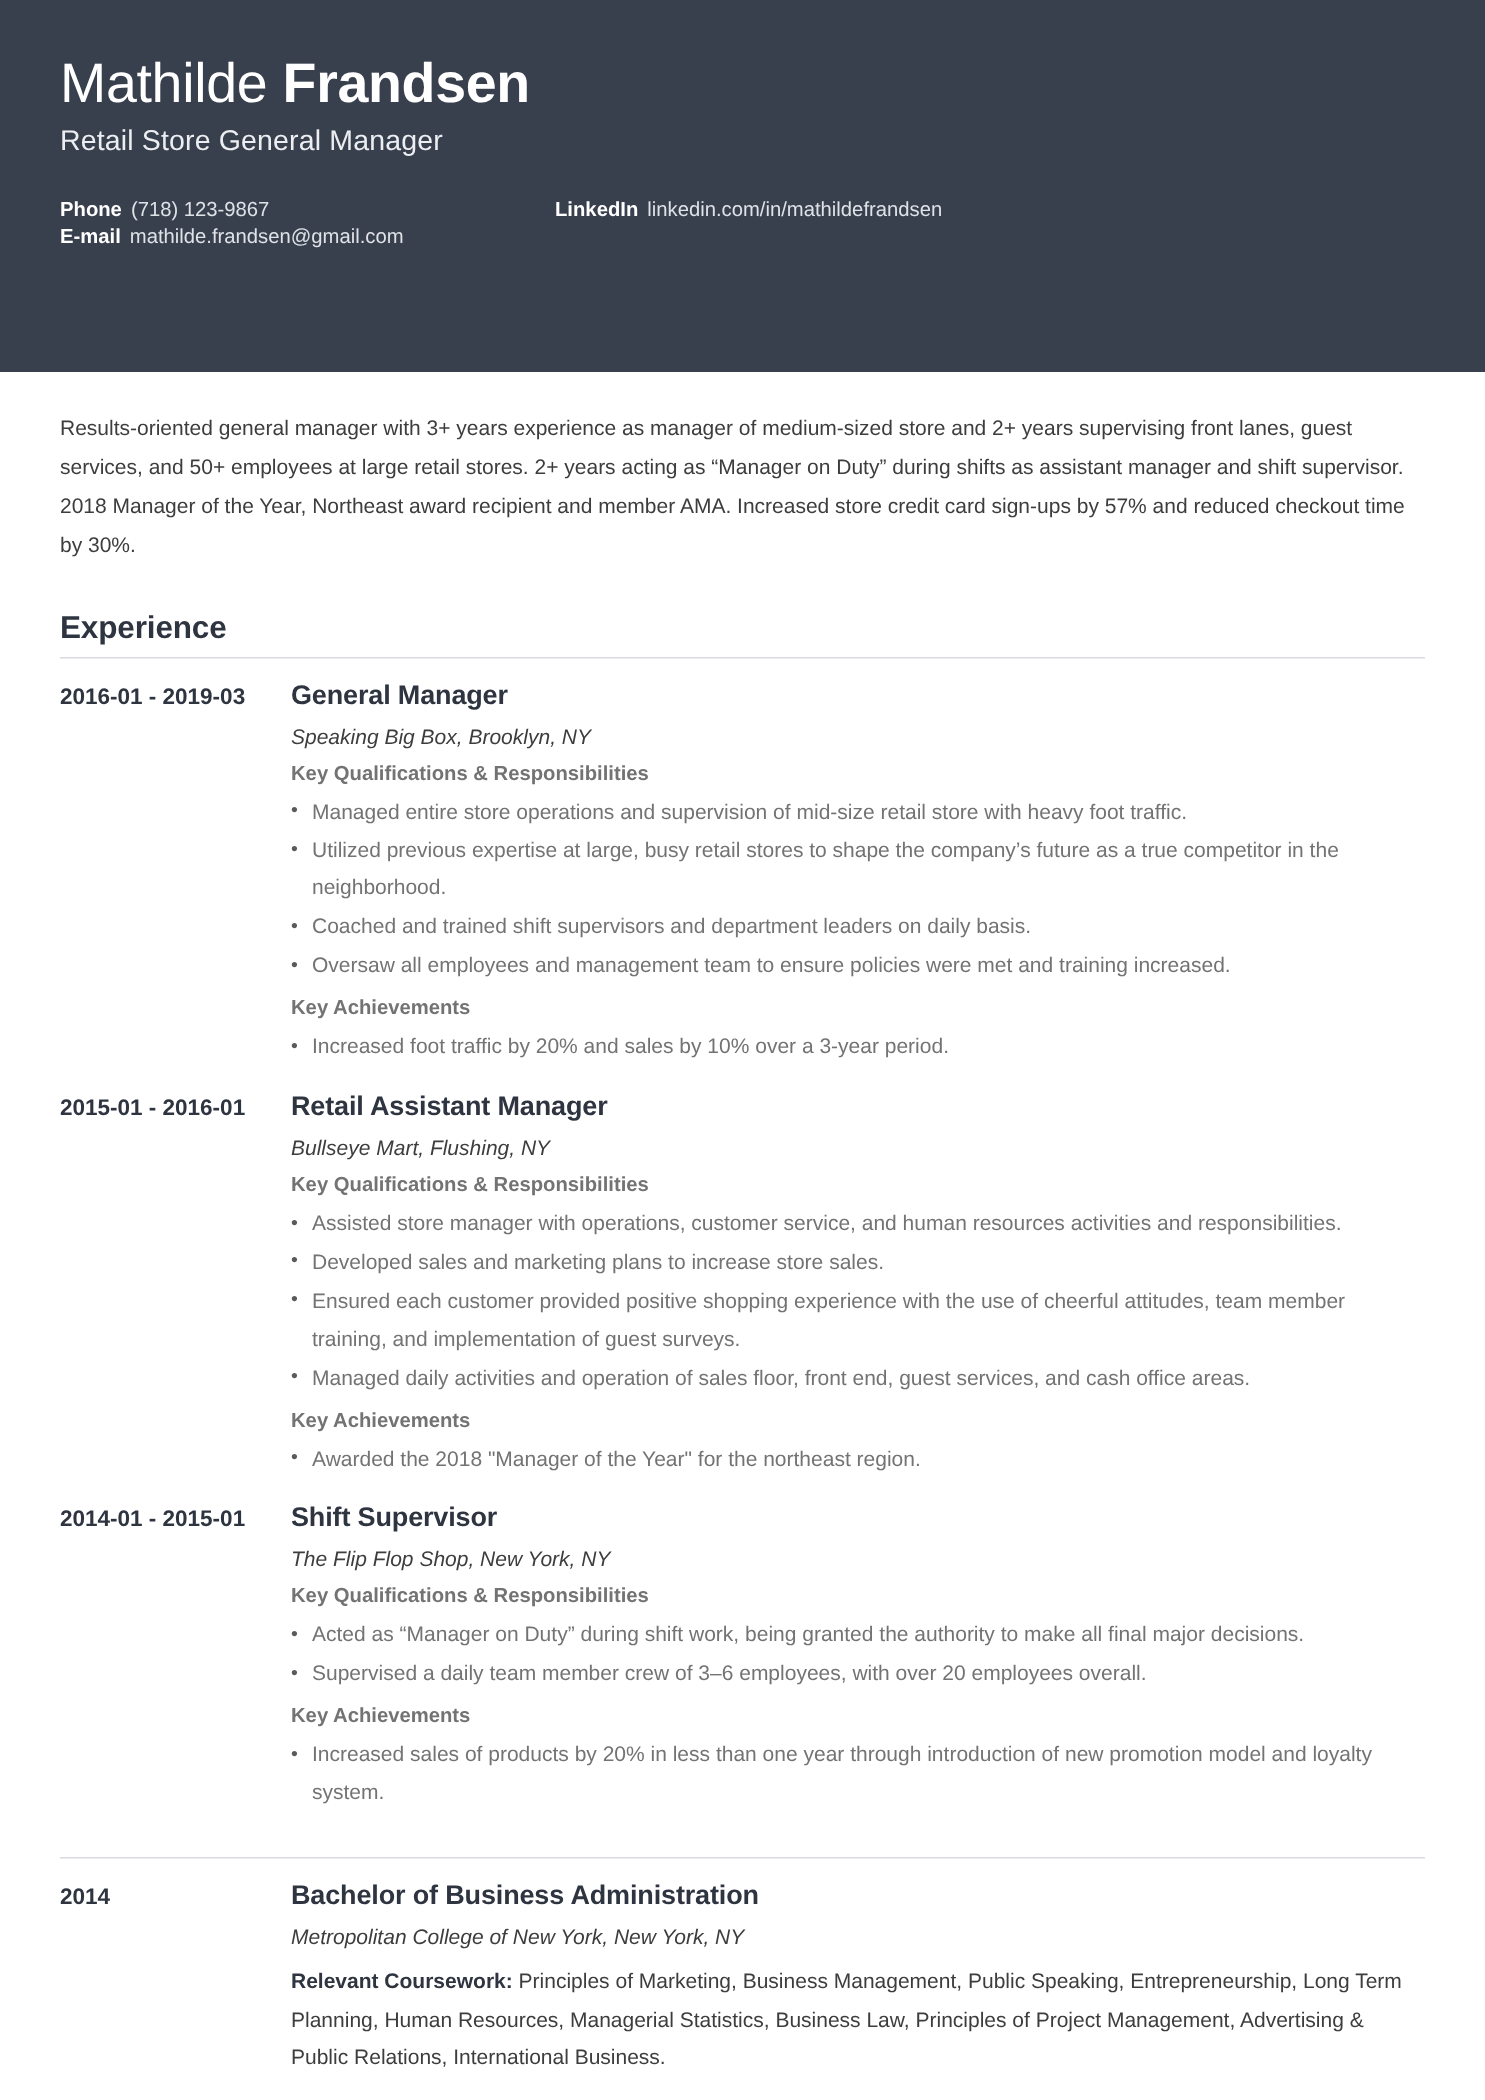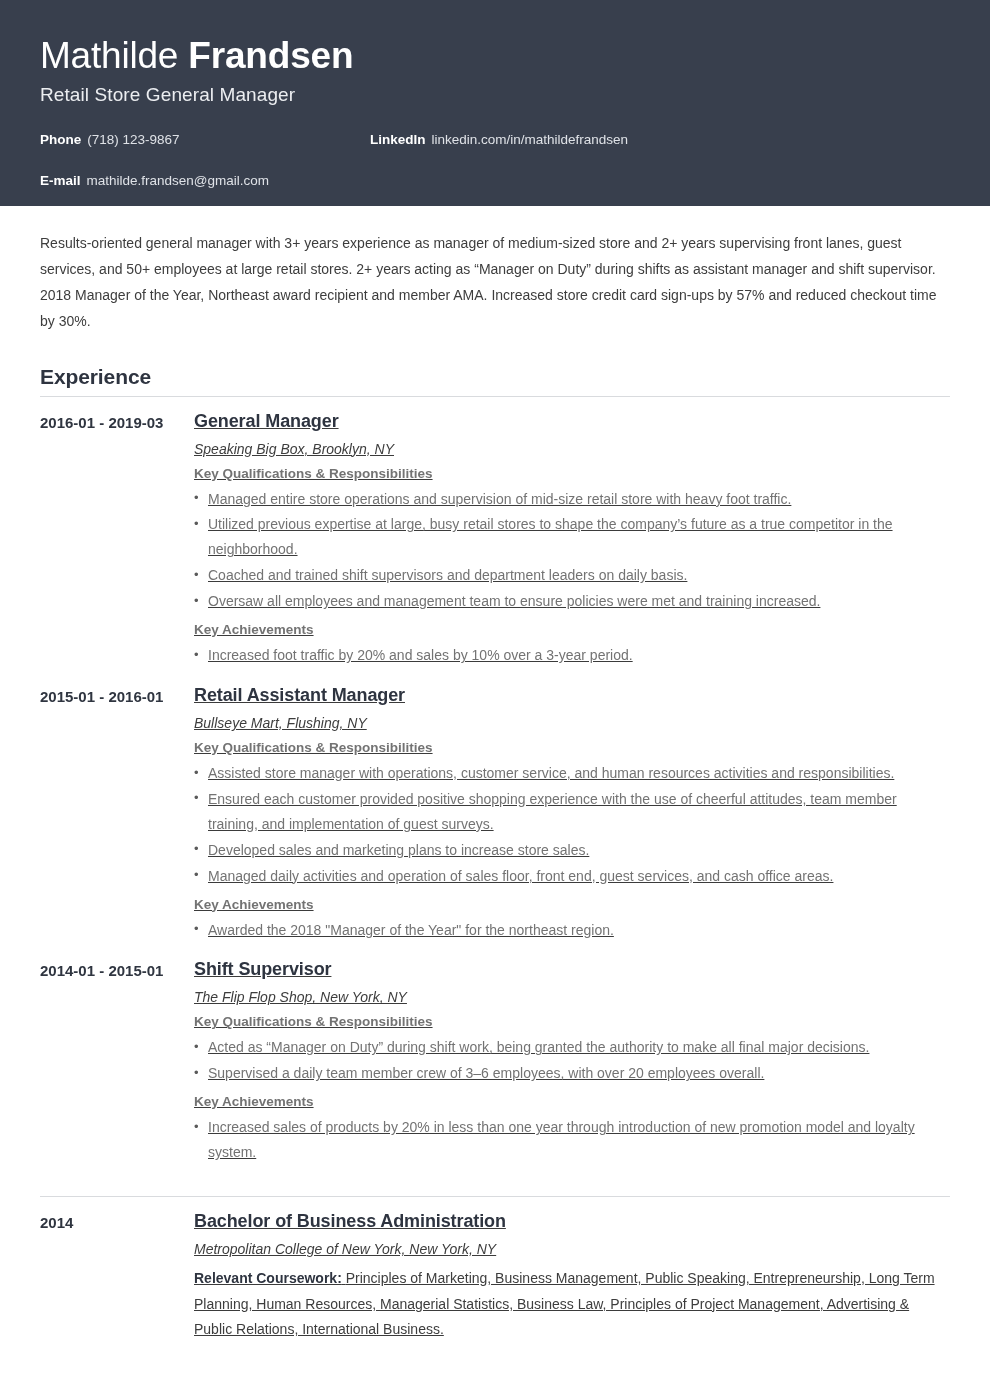--- a/index.html
+++ b/index.html
@@ -12,42 +12,42 @@
     font-family: "Liberation Sans", "DejaVu Sans", sans-serif;
     color: #3b3b3b;
     -webkit-font-smoothing: antialiased;
   }
 
   
   .header {
     background: #383f4d;
     color: #ffffff;
     padding: 36px 40px 26px 40px;
-    height: 206px;
+    height: 248px;
   }
   .name {
     font-size: 37px;
     line-height: 1.08;
     font-weight: 400;
     color: #ffffff;
     margin: 0 0 8px 0;
     letter-spacing: -0.2px;
   }
   .name .last { font-weight: 700; }
   .job-title {
     font-size: 19px;
     font-weight: 400;
     color: #eceef1;
     margin: 0 0 26px 0;
     letter-spacing: 0.1px;
   }
   .contact-grid {
     display: grid;
     grid-template-columns: 330px auto;
-    row-gap: 26px;
+    row-gap: 3px;
   }
   .contact-item {
     font-size: 13.5px;
     color: #dfe2e7;
     white-space: nowrap;
   }
   .contact-item .c-label {
     font-weight: 700;
     color: #ffffff;
     margin-right: 6px;
@@ -86,21 +86,21 @@
     margin-bottom: 16px;
   }
   .entry:last-child { margin-bottom: 0; }
   .entry-date {
     font-size: 15px;
     font-weight: 700;
     color: #2f3540;
     padding-top: 3px;
     white-space: nowrap;
   }
-  .entry-content { min-width: 0; text-decoration: underline; }
+  .entry-content { min-width: 0; }
   .entry-title {
     font-size: 18px;
     font-weight: 700;
     color: #2e3440;
     margin: 0 0 9px 0;
     letter-spacing: -0.1px;
   }
   .entry-org {
     font-size: 14px;
     font-style: italic;
@@ -188,22 +188,22 @@
     </div>
 
     <div class="entry">
       <div class="entry-date">2015-01 - 2016-01</div>
       <div class="entry-content">
         <h3 class="entry-title">Retail Assistant Manager</h3>
         <div class="entry-org">Bullseye Mart, Flushing, NY</div>
         <div class="sub-head">Key Qualifications &amp; Responsibilities</div>
         <ul class="bullets">
           <li>Assisted store manager with operations, customer service, and human resources activities and responsibilities.</li>
+          <li>Developed sales and marketing plans to increase store sales.</li>
           <li>Ensured each customer provided positive shopping experience with the use of cheerful attitudes, team member training, and implementation of guest surveys.</li>
-          <li>Developed sales and marketing plans to increase store sales.</li>
           <li>Managed daily activities and operation of sales floor, front end, guest services, and cash office areas.</li>
         </ul>
         <div class="sub-head">Key Achievements</div>
         <ul class="bullets">
           <li>Awarded the 2018 "Manager of the Year" for the northeast region.</li>
         </ul>
       </div>
     </div>
 
     <div class="entry">

